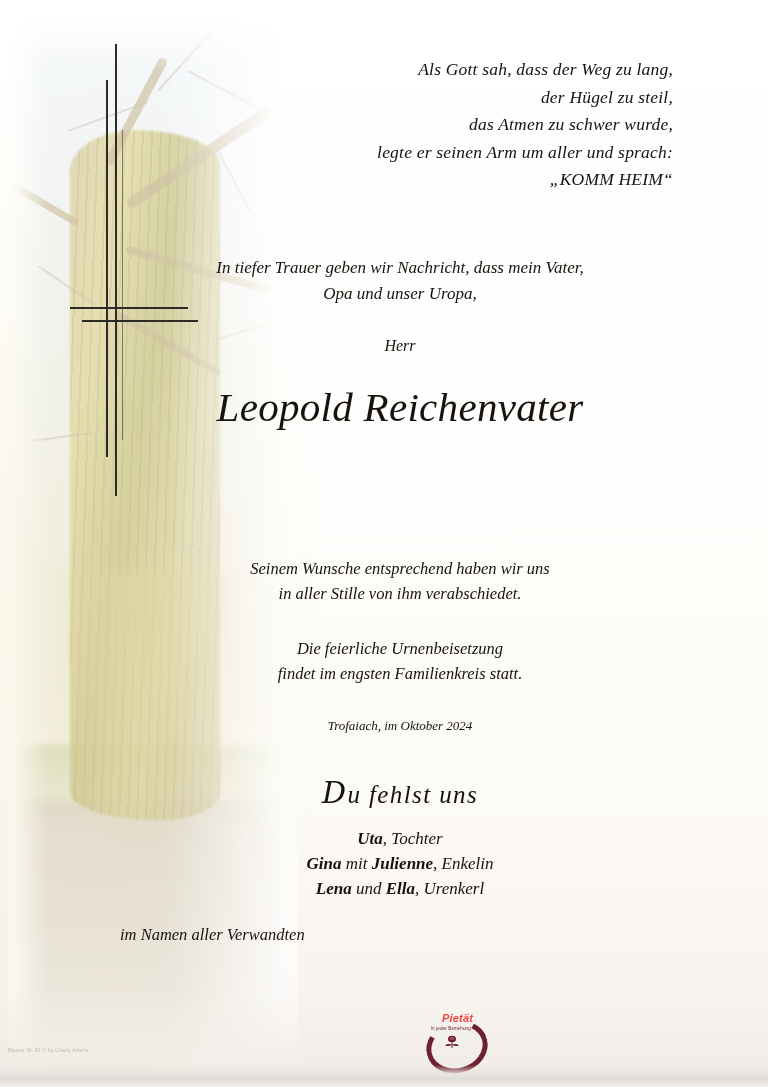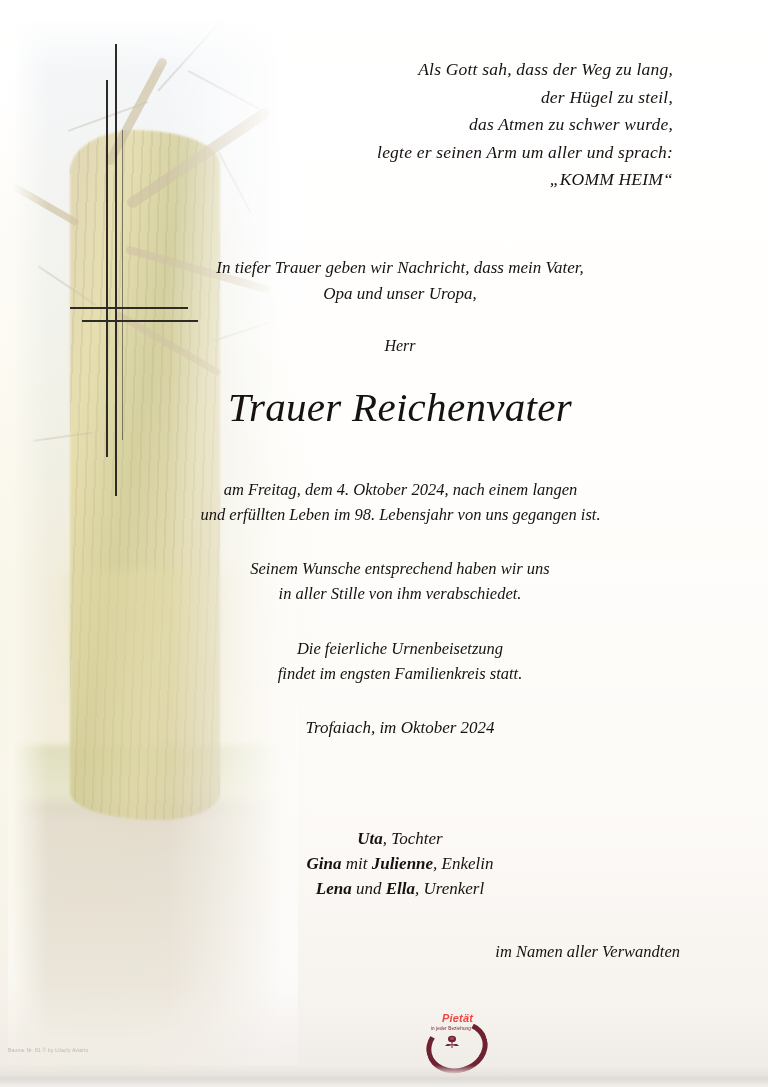--- a/index.html
+++ b/index.html
@@ -250,21 +250,21 @@
     text-align: center;
     font-style: italic;
     font-size: 16.5px;
     line-height: 25px;
   }
 
   .place {
     left: 120px; top: 718px; width: 560px;
     text-align: center;
     font-style: italic;
-    font-size: 17px;
+    font-size: 13px;
   }
 
   .miss {
     left: 120px; top: 775px; width: 560px;
     text-align: center;
     font-style: italic;
     font-size: 25px;
     letter-spacing: 1.4px;
   }
   .miss .swash {
@@ -276,24 +276,23 @@
     left: 120px; top: 826px; width: 560px;
     text-align: center;
     font-style: italic;
     font-size: 17px;
     line-height: 25px;
   }
   .family b { font-weight: 700; }
 
   .closing {
     left: 120px; top: 925px; width: 560px;
-    text-align: right;
+    text-align: left;
     font-style: italic;
     font-size: 16.5px;
-    margin-top: 17px;
   }
 
   
   .footer {
     position: absolute;
     left: 0; top: 1008px;
     width: 768px; height: 58px;
   }
   .logo-wrap {
     position: absolute;
@@ -432,39 +431,38 @@
       <div>„KOMM HEIM“</div>
     </div>
 
     <div class="blk intro">
       <div>In tiefer Trauer geben wir Nachricht, dass mein Vater,</div>
       <div>Opa und unser Uropa,</div>
     </div>
 
     <div class="blk herr">Herr</div>
 
-    <div class="blk name">Trauer Reichenvater</div>
-
-    <div class="blk date">
-      <div>am Freitag, dem 4. Oktober 2024, nach einem langen</div>
-      <div>und erfüllten Leben im 98. Lebensjahr von uns gegangen ist.</div>
-    </div>
+    <div class="blk name">Leopold Reichenvater</div>
+
 
     <div class="blk wish">
       <div>Seinem Wunsche entsprechend haben wir uns</div>
       <div>in aller Stille von ihm verabschiedet.</div>
     </div>
 
     <div class="blk urn">
       <div>Die feierliche Urnenbeisetzung</div>
       <div>findet im engsten Familienkreis statt.</div>
     </div>
 
     <div class="blk place">Trofaiach, im Oktober 2024</div>
 
+    <div class="blk miss">
+      <span class="swash">D</span><span>u fehlst uns</span>
+    </div>
 
     <div class="blk family">
       <div>
         <b>Uta</b><span>, Tochter</span>
       </div>
       <div>
         <b>Gina</b><span> mit </span><b>Julienne</b><span>, Enkelin</span>
       </div>
       <div>
         <b>Lena</b><span> und </span><b>Ella</b><span>, Urenkerl</span>

